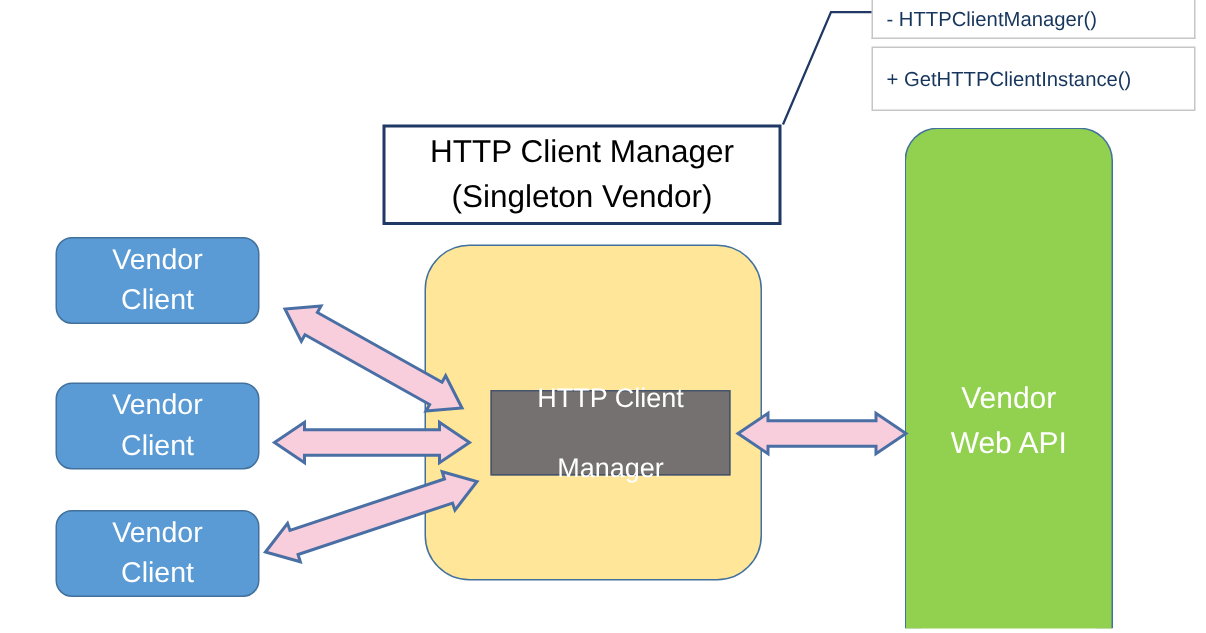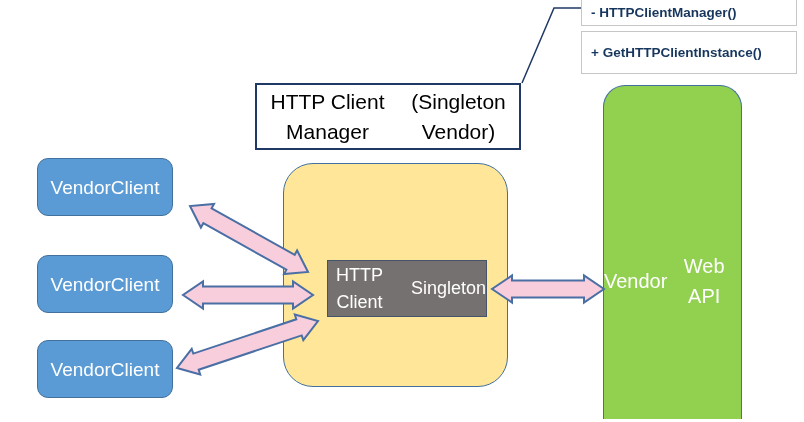--- a/index.html
+++ b/index.html
@@ -2,34 +2,34 @@
 <html><head>
 <meta charset="utf-8">
 <style>
   html,body{margin:0;padding:0;}
   body{
     width:804px;height:422px;overflow:hidden;background:#ffffff;
     font-family:"Liberation Sans","DejaVu Sans",sans-serif;
     position:relative;
   }
   .stage{position:absolute;inset:0;width:804px;height:422px;}
-  .box{position:absolute;box-sizing:border-box;display:flex;flex-direction:row;
+  .box{position:absolute;box-sizing:border-box;display:flex;flex-direction:column;
        align-items:center;justify-content:center;text-align:center;}
   
   .title-box{
     left:255px;top:83px;width:266px;height:67px;
     background:#ffffff;border:2px solid #1F3864;
     color:#000000;font-size:21px;line-height:30px;z-index:2;
   }
   
   .uml-cell{
     position:absolute;box-sizing:border-box;left:581px;width:216px;
     background:#ffffff;border:1px solid #C6C6C6;
     color:#17365D;font-size:13.5px;display:flex;align-items:center;
-    padding-left:9px;z-index:2;white-space:nowrap;font-weight:bold;
+    padding-left:9px;z-index:2;white-space:nowrap;
   }
   .uml-cell.row1{top:0px;height:26px;border-top:none;}
   .uml-cell.row2{top:31px;height:43px;}
   
   .vendor-box{
     left:37px;width:136px;height:58px;border-radius:11px;
     background:#5B9BD5;border:1.5px solid #41719C;
     color:#ffffff;font-size:19px;line-height:27px;z-index:2;
   }
   .vendor-box.v1{top:158px;}
@@ -84,21 +84,21 @@
   </div>
   <div class="box vendor-box v3">
     <span>Vendor</span>
     <span class="line2">Client</span>
   </div>
 
   <div class="box yellow-box"></div>
 
   <div class="box gray-box">
     <span>HTTP Client</span>
-    <span class="line2">Singleton</span>
+    <span class="line2">Manager</span>
   </div>
 
   <div class="box green-box">
     <span>Vendor</span>
     <span class="line2">Web API</span>
   </div>
 
   <svg class="overlay" width="804" height="422" viewBox="0 0 804 422">
       <polygon points="190.0,206.0 200.9,227.5 203.3,223.2 286.4,269.7 284.0,274.0 308.0,272.0 297.1,250.5 294.7,254.8 211.6,208.3 214.0,204.0" fill="#F8CDDC" stroke="#4A6FA5" stroke-width="2" stroke-linejoin="miter"></polygon>
       <polygon points="183.0,295.0 203.0,308.5 203.0,303.5 293.0,303.5 293.0,308.5 313.0,295.0 293.0,281.5 293.0,286.5 203.0,286.5 203.0,281.5" fill="#F8CDDC" stroke="#4A6FA5" stroke-width="2" stroke-linejoin="miter"></polygon>

